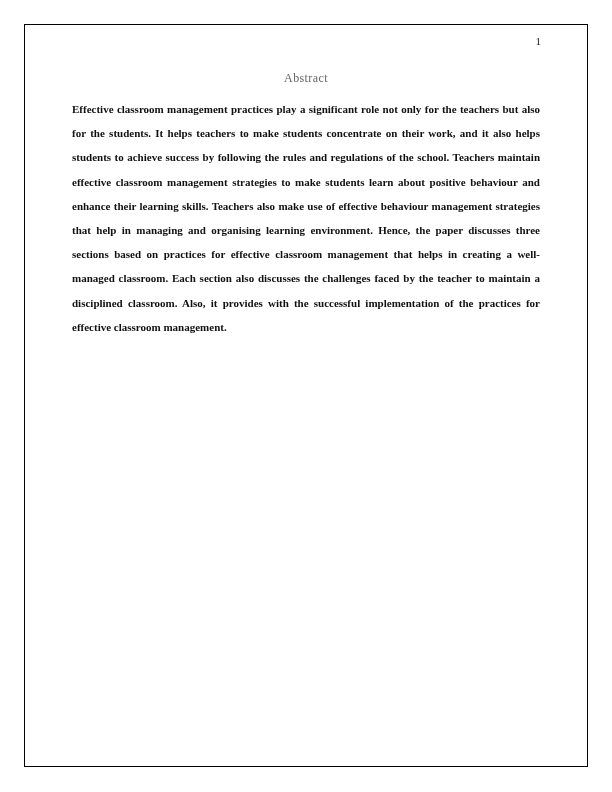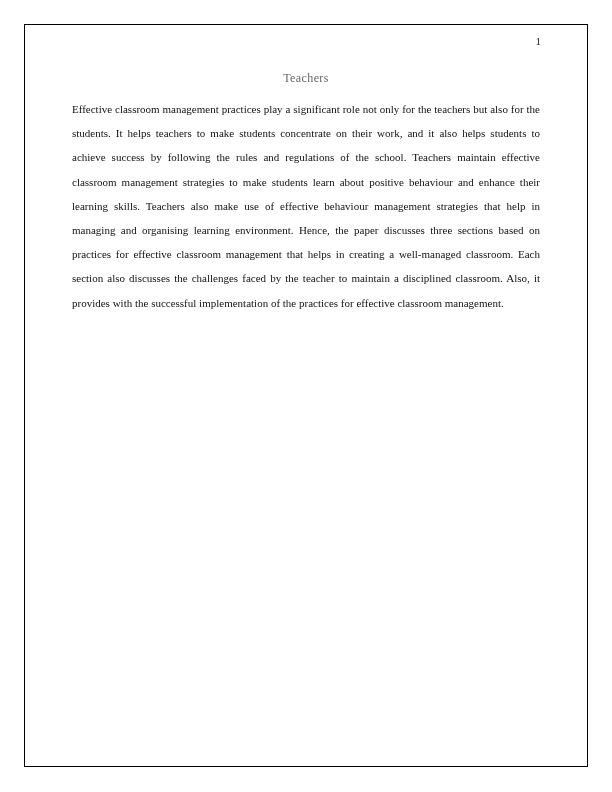--- a/index.html
+++ b/index.html
@@ -47,24 +47,25 @@
     .doc-body {
       position: absolute;
       top: 97px;
       left: 72px;
       width: 468px;
       margin: 0;
       font-size: 11px;
       line-height: 24.2px;
       text-align: justify;
       color: #111111;
+      font-weight: bold;
     }
   </style>
 </head>
 <body>
 
 <div class="page-border"></div>
 
 <div class="page-number">1</div>
 
-<div class="doc-title">Teachers</div>
+<div class="doc-title">Abstract</div>
 
 <p class="doc-body">Effective classroom management practices play a significant role not only for the teachers but also for the students. It helps teachers to make students concentrate on their work, and it also helps students to achieve success by following the rules and regulations of the school. Teachers maintain effective classroom management strategies to make students learn about positive behaviour and enhance their learning skills. Teachers also make use of effective behaviour management strategies that help in managing and organising learning environment. Hence, the paper discusses three sections based on practices for effective classroom management that helps in creating a well-managed classroom. Each section also discusses the challenges faced by the teacher to maintain a disciplined classroom. Also, it provides with the successful implementation of the practices for effective classroom management.</p>
 
 </body></html>

